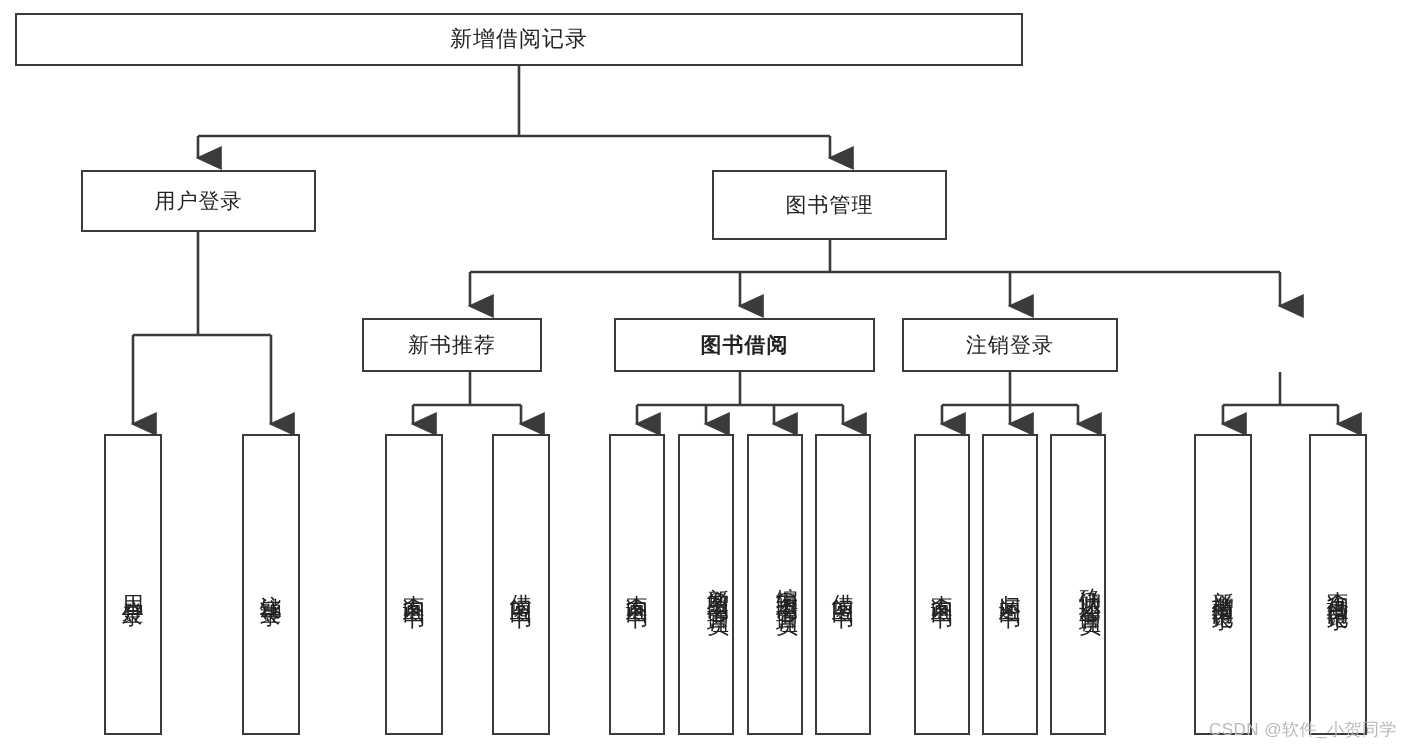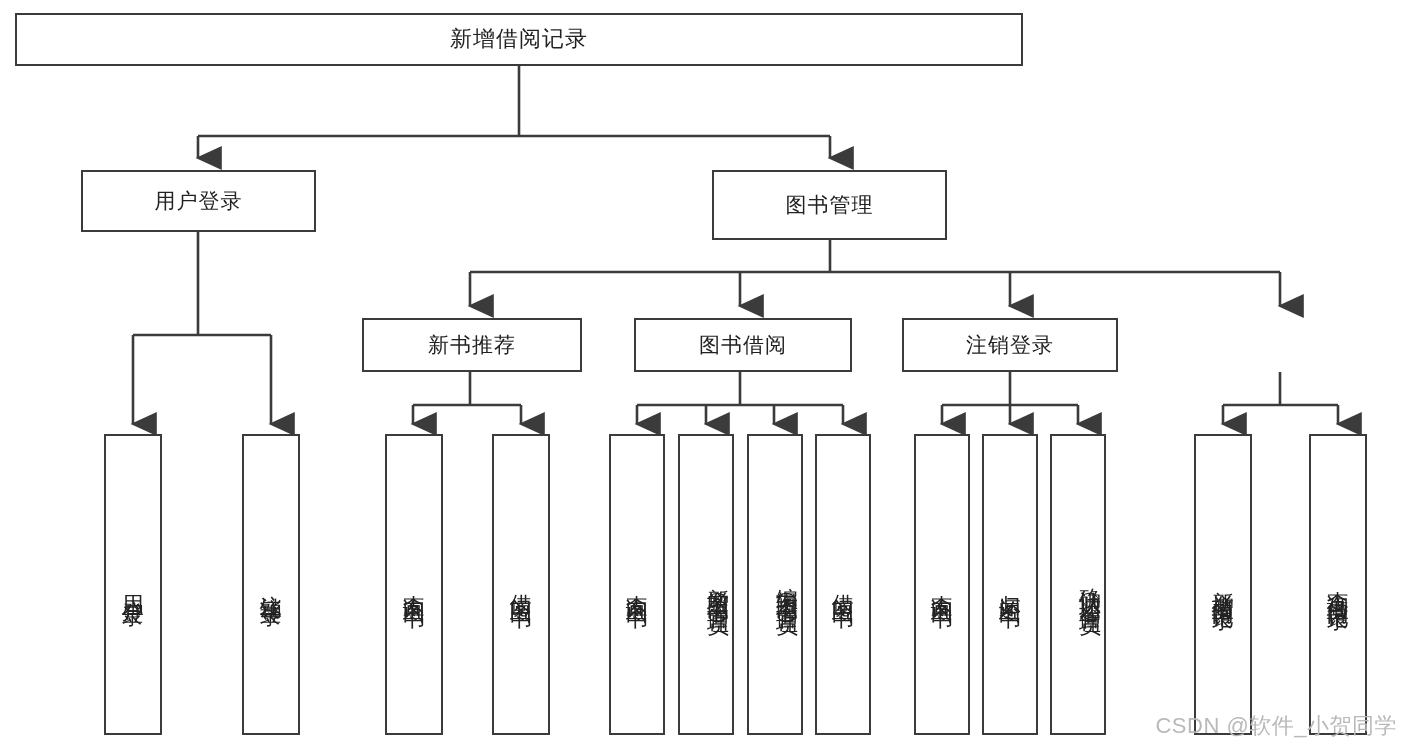--- a/index.html
+++ b/index.html
@@ -57,21 +57,21 @@
     padding-top: 6px;
   }
   .node-v.centered {
     align-items: center;
     padding-top: 0;
   }
   .watermark {
     position: absolute;
     right: 8px;
     bottom: 6px;
-    font-size: 22px;
+    font-size: 17px;
     color: #b9b9b9;
     letter-spacing: 0.5px;
     white-space: nowrap;
     z-index: 3;
   }
 </style>
 </head>
 <body>
 
 <div id="diagram">
@@ -133,24 +133,24 @@
     <span>新增借阅记录</span>
   </div>
 
   <div class="node node-h" style="left:81px; top:170px; width:235px; height:62px;">
     <span>用户登录</span>
   </div>
   <div class="node node-h" style="left:712px; top:170px; width:235px; height:70px;">
     <span>图书管理</span>
   </div>
 
-  <div class="node node-h" style="left:362px; top:318px; width:220px; height:54px;">
+  <div class="node node-h" style="left:362px; top:318px; width:180px; height:54px;">
     <span>新书推荐</span>
   </div>
-  <div class="node node-h" style="left:634px; top:318px; width:218px; height:54px;">
+  <div class="node node-h" style="left:614px; top:318px; width:261px; height:54px;font-weight:bold;">
     <span>图书借阅</span>
   </div>
   <div class="node node-h" style="left:902px; top:318px; width:216px; height:54px;">
     <span>注销登录</span>
   </div>
 
   <div class="node node-v centered" style="left:104px; top:434px; width:58px; height:301px;">
     <span>用户登录</span>
   </div>
   <div class="node node-v centered" style="left:242px; top:434px; width:58px; height:301px;">

